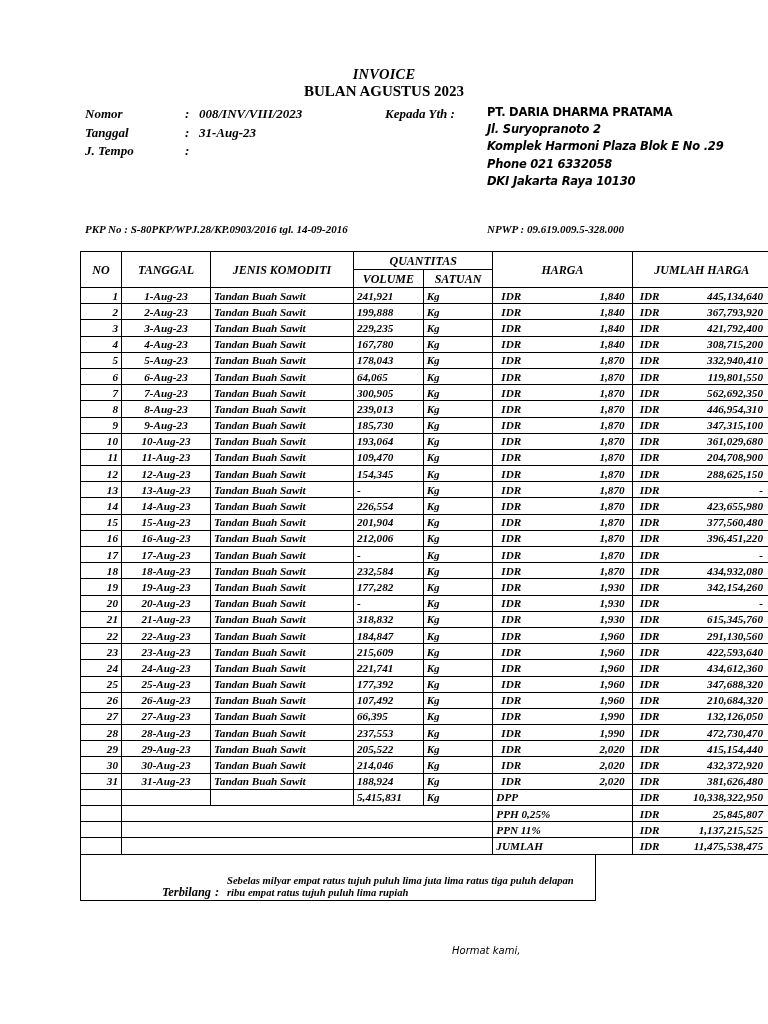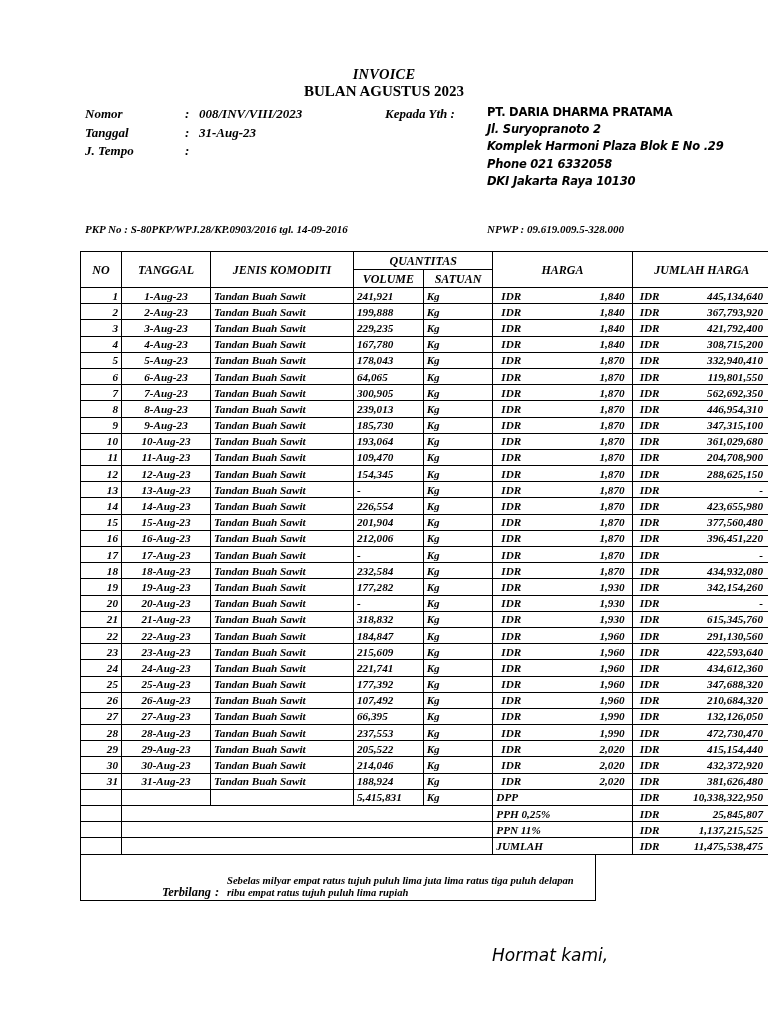--- a/index.html
+++ b/index.html
@@ -169,22 +169,21 @@
     padding-right: 8px;
     text-align: left;
   }
 
   
   .footer {
     margin-top: 44px;
     padding-left: 452px;
     font-family: "DejaVu Sans", "Liberation Sans", sans-serif;
     font-style: italic;
-    font-size: 17px;
-    margin-left: 40px;
+    font-size: 10px;
   }
 </style>
 </head>
 <body>
 
 <div class="page">
 
   <div class="title-block">
     <div class="doc-title">INVOICE</div>
     <div class="doc-subtitle">BULAN AGUSTUS 2023</div>

